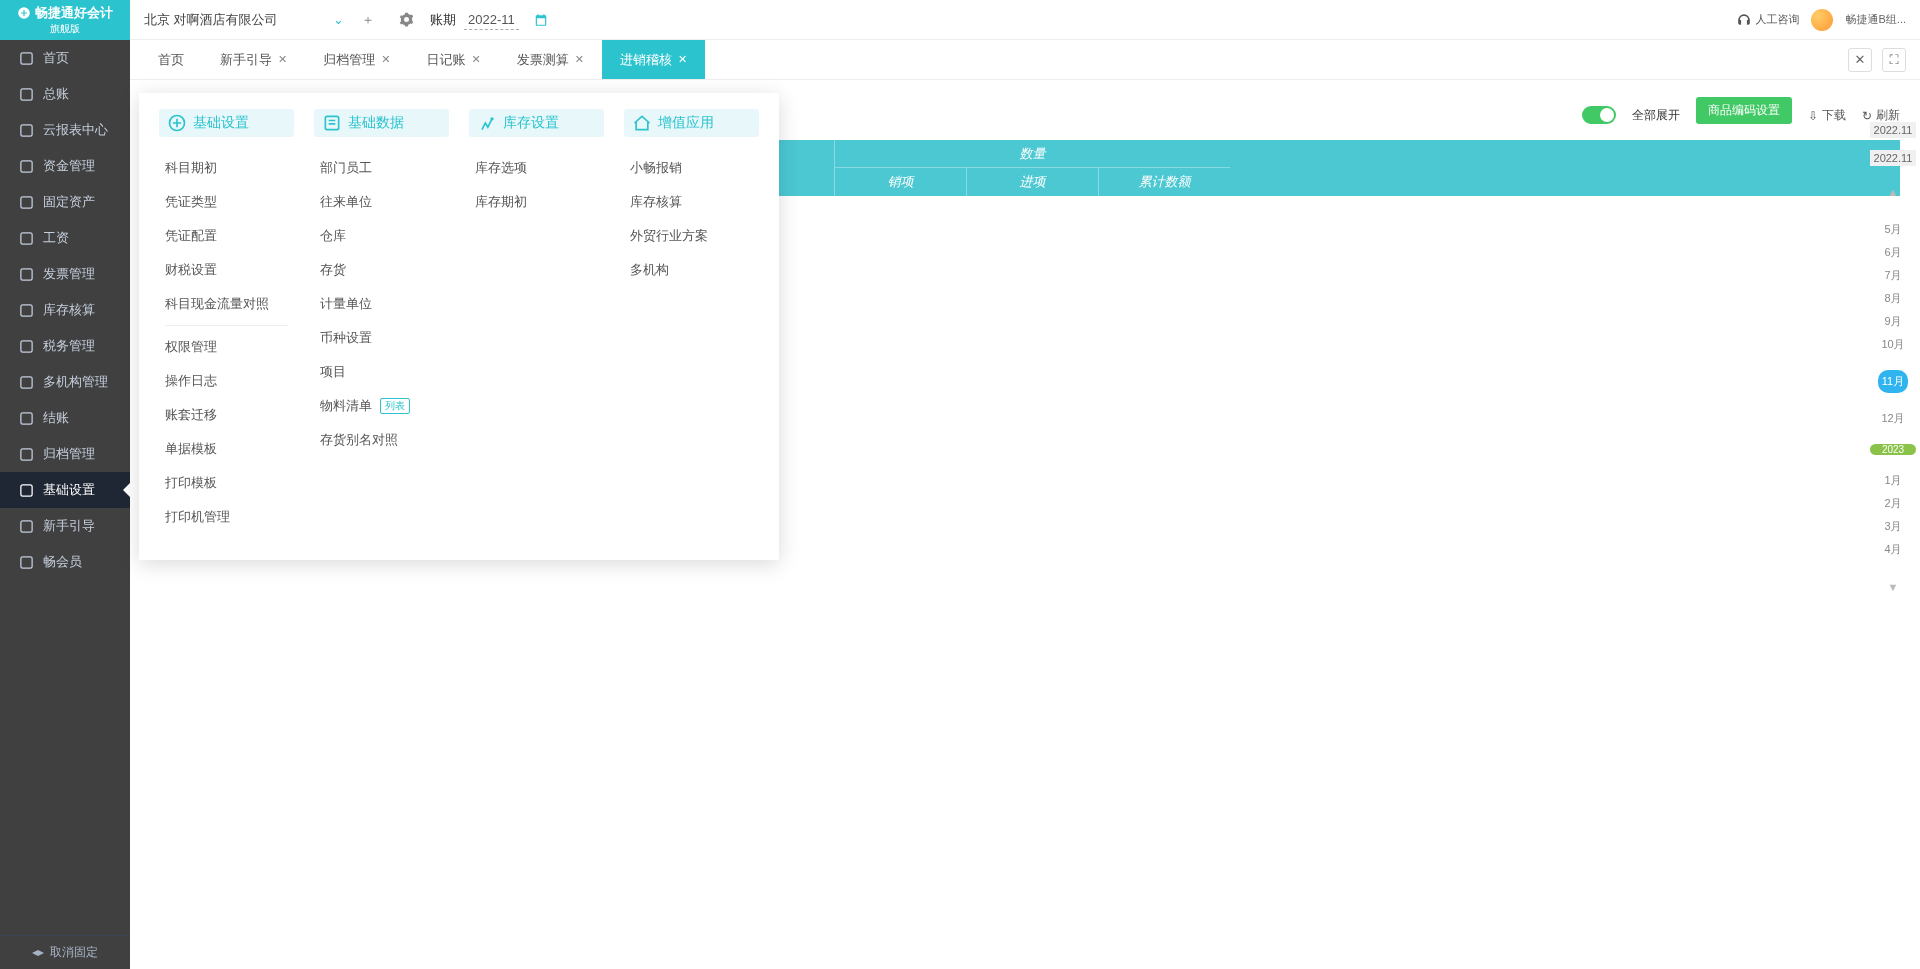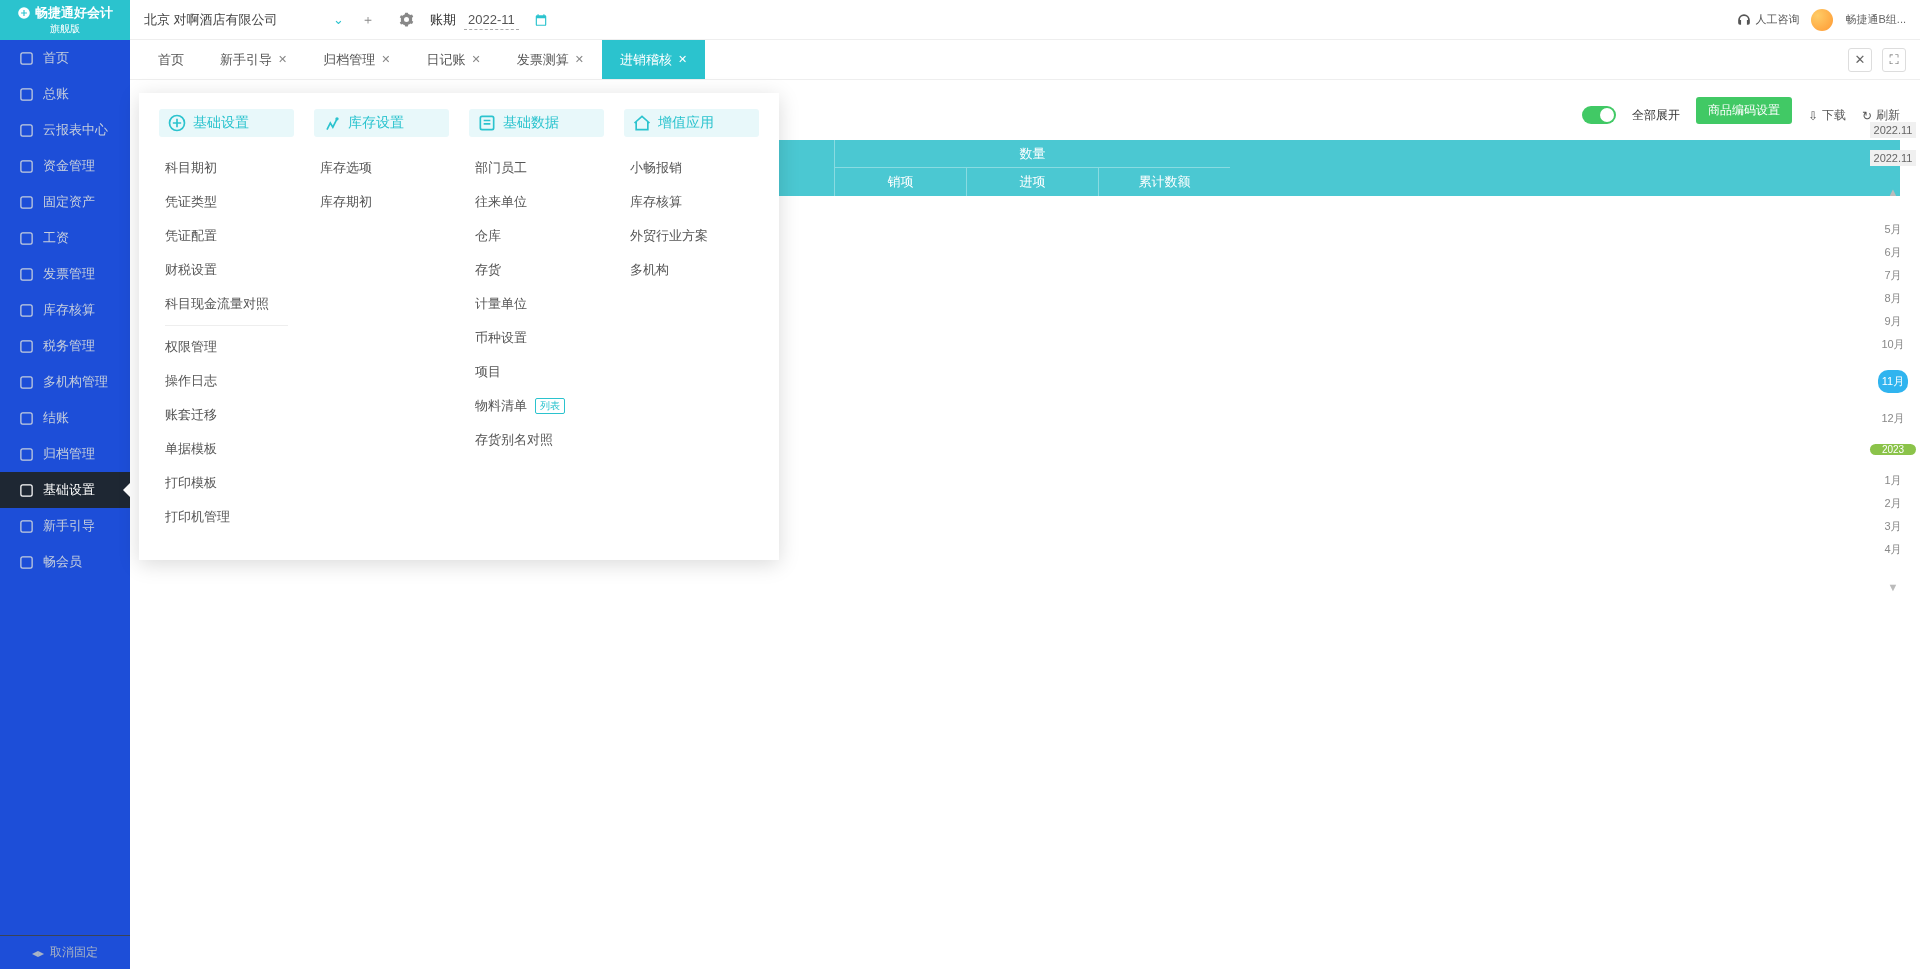--- a/index.html
+++ b/index.html
@@ -1,20 +1,20 @@
 <!DOCTYPE html>
 <html><head>
 <meta charset="utf-8">
 <style>
 * { margin: 0; padding: 0; box-sizing: border-box; }
 body { font-family: "Microsoft YaHei", -apple-system, sans-serif; font-size: 13px; color: #333; background: #fff; overflow: hidden; }
 .app { display: flex; height: 969px; width: 1920px; }
 
 
-.sidebar { width: 130px; background: #1d4ed8; color: #a8b3c5; display: flex; flex-direction: column; }
+.sidebar { width: 130px; background: #404040; color: #a8b3c5; display: flex; flex-direction: column; font-family: Liberation Serif, serif; }
 .logo-area { height: 40px; background: #2bc3ce; color: #fff; display: flex; flex-direction: column; align-items: center; justify-content: center; padding: 4px 0; }
 .logo-main { font-size: 13px; font-weight: bold; display:flex; align-items:center; gap:4px;}
 .logo-sub { font-size: 10px; margin-top: 0; }
 .nav { flex: 1; overflow-y: auto; }
 .nav-item { display: flex; align-items: center; gap: 9px; padding: 0 18px; height: 36px; font-size: 13px; cursor: pointer; color: #c5cedd; }
 .nav-item.active { background: #1e2733; color: #fff; position: relative; }
 .nav-item.active::after { content:''; position:absolute; right:-1px; top:50%; transform:translateY(-50%); width:0; height:0; border-top:8px solid transparent; border-bottom:8px solid transparent; border-right:8px solid #fff; }
 .nav-icon { width: 16px; height: 16px; display: inline-flex; align-items:center; justify-content:center; }
 .sidebar-footer { height: 34px; display:flex; align-items:center; justify-content:center; gap:6px; font-size:12px; color:#a8b3c5; cursor:pointer; border-top:1px solid #3a4456; }
 
@@ -40,21 +40,21 @@
 
 
 .content-toolbar { height: 44px; display:flex; align-items:flex-end; padding:0 20px; gap:16px; font-size:12px;}
 .content-toolbar .spacer { flex:1; }
 .toggle { width:34px; height:18px; border-radius:9px; background:#41c965; position:relative; cursor:pointer;}
 .toggle::after { content:''; position:absolute; right:2px; top:2px; width:14px; height:14px; border-radius:50%; background:#fff;}
 .btn-primary { background:#41c965; color:#fff; padding:5px 12px; border-radius:3px; cursor:pointer; border:none; font-size:12px;}
 .link-btn { display:inline-flex; align-items:center; gap:4px; color:#555; cursor:pointer;}
 
 
-.tablewrap { padding:16px 20px; position:relative;}
+.tablewrap { padding:16px 20px; position:relative;font-style:italic;}
 .thead { display:flex; background:#4bc8d2; color:#fff; font-size:13px; height:56px;}
 .th { border-right:1px solid rgba(255,255,255,0.35); display:flex; align-items:center; justify-content:center; text-align:center;}
 .th-group { display:flex; flex-direction:column; flex:1;}
 .th-group-top { height:28px; display:flex; align-items:center; justify-content:center; border-bottom:1px solid rgba(255,255,255,0.35);}
 .th-group-row { display:flex; flex:1;}
 .th-sub { flex:1; display:flex; align-items:center; justify-content:center; border-right:1px solid rgba(255,255,255,0.35);}
 .th-sub:last-child { border-right:none;}
 
 
 .megamenu { position:absolute; left:139px; top:93px; width:640px; background:#fff; box-shadow:0 4px 20px rgba(0,0,0,0.15); display:flex; padding:16px 10px 26px 10px; z-index:100;}
@@ -383,67 +383,67 @@
       <div class="mitem">
         <span>打印模板</span>
       </div>
       <div class="mitem">
         <span>打印机管理</span>
       </div>
     </div>
     <div class="mcol">
       <div class="mcol-head">
         <svg viewBox="0 0 24 24">
+          <rect x="4" y="4" width="16" height="16" rx="2" fill="none" stroke="currentColor" stroke-width="2"></rect>
+          <path d="M8 9h8M8 13h8" stroke="currentColor" stroke-width="2"></path>
+        </svg>
+        <span>基础数据</span>
+      </div>
+      <div class="mitem">
+        <span>部门员工</span>
+      </div>
+      <div class="mitem">
+        <span>往来单位</span>
+      </div>
+      <div class="mitem">
+        <span>仓库</span>
+      </div>
+      <div class="mitem">
+        <span>存货</span>
+      </div>
+      <div class="mitem">
+        <span>计量单位</span>
+      </div>
+      <div class="mitem">
+        <span>币种设置</span>
+      </div>
+      <div class="mitem">
+        <span>项目</span>
+      </div>
+      <div class="mitem">
+        <span>物料清单</span>
+        <span class="mbadge">列表</span>
+      </div>
+      <div class="mitem">
+        <span>存货别名对照</span>
+      </div>
+    </div>
+    <div class="mcol">
+      <div class="mcol-head">
+        <svg viewBox="0 0 24 24">
           <path d="M6 20l4-8 3 5 5-10" fill="none" stroke="currentColor" stroke-width="2"></path>
           <circle cx="18" cy="7" r="2" fill="currentColor"></circle>
         </svg>
         <span>库存设置</span>
       </div>
       <div class="mitem">
         <span>库存选项</span>
       </div>
       <div class="mitem">
         <span>库存期初</span>
-      </div>
-    </div>
-    <div class="mcol">
-      <div class="mcol-head">
-        <svg viewBox="0 0 24 24">
-          <rect x="4" y="4" width="16" height="16" rx="2" fill="none" stroke="currentColor" stroke-width="2"></rect>
-          <path d="M8 9h8M8 13h8" stroke="currentColor" stroke-width="2"></path>
-        </svg>
-        <span>基础数据</span>
-      </div>
-      <div class="mitem">
-        <span>部门员工</span>
-      </div>
-      <div class="mitem">
-        <span>往来单位</span>
-      </div>
-      <div class="mitem">
-        <span>仓库</span>
-      </div>
-      <div class="mitem">
-        <span>存货</span>
-      </div>
-      <div class="mitem">
-        <span>计量单位</span>
-      </div>
-      <div class="mitem">
-        <span>币种设置</span>
-      </div>
-      <div class="mitem">
-        <span>项目</span>
-      </div>
-      <div class="mitem">
-        <span>物料清单</span>
-        <span class="mbadge">列表</span>
-      </div>
-      <div class="mitem">
-        <span>存货别名对照</span>
       </div>
     </div>
     <div class="mcol">
       <div class="mcol-head">
         <svg viewBox="0 0 24 24">
           <path d="M3 12l9-8 9 8M5 10v10h14V10" fill="none" stroke="currentColor" stroke-width="2"></path>
         </svg>
         <span>增值应用</span>
       </div>
       <div class="mitem">

